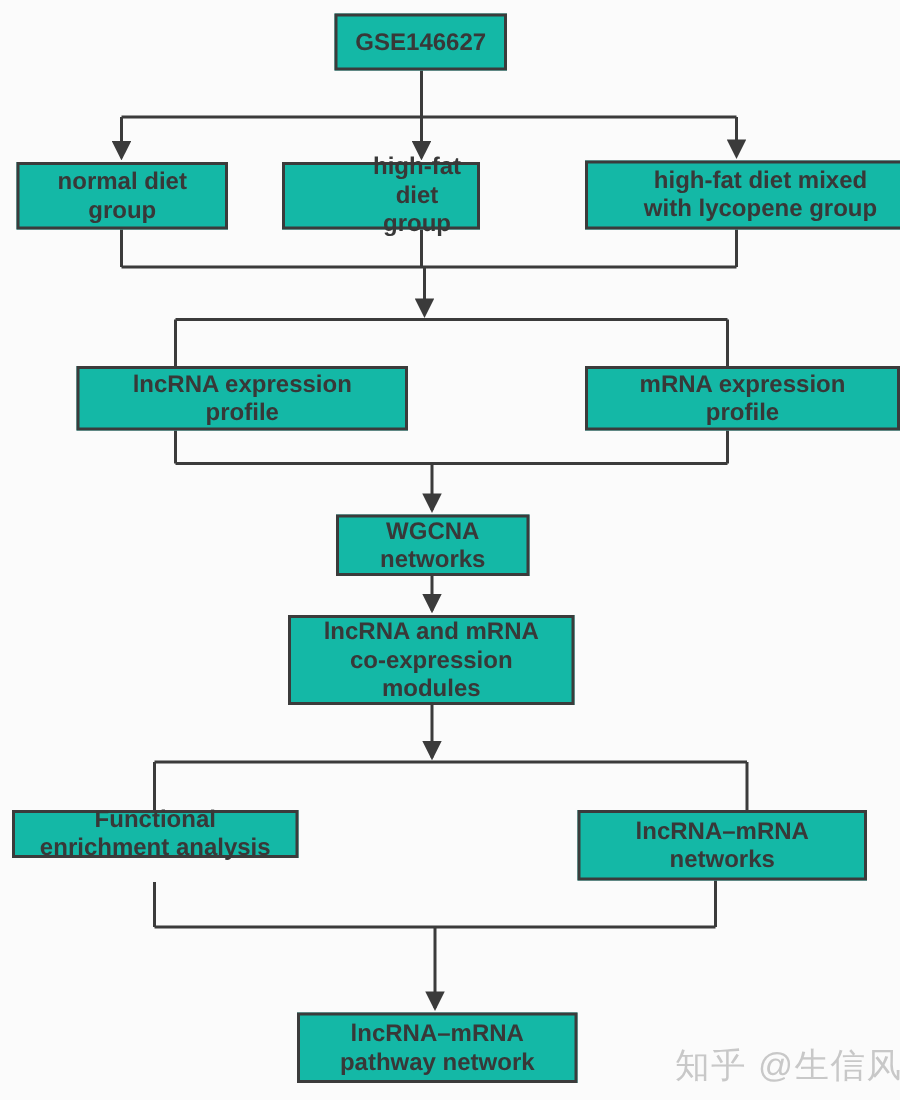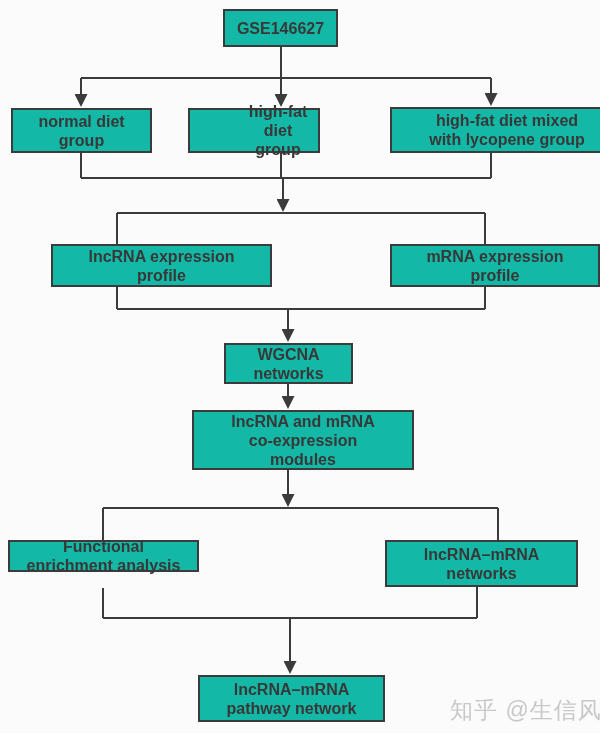--- a/index.html
+++ b/index.html
@@ -115,21 +115,21 @@
 
   <div class="node" style="left:25px;  top:244px; width:221px; height:43px;margin-left:26px;">lncRNA expression
 profile</div>
 
   <div class="node" style="left:390px; top:244px; width:210px; height:43px;">mRNA expression
 profile</div>
 
   <div class="node" style="left:224px; top:343px; width:129px; height:41px;">WGCNA
 networks</div>
 
-  <div class="node" style="left:192px; top:410px; width:222px; height:60px;">lncRNA and mRNA
+  <div class="node" style="left:192px; top:410px; width:191px; height:60px;">lncRNA and mRNA
 co-expression
 modules</div>
 
   <div class="node" style="left:8px;   top:540px; width:191px; height:32px;">Functional
 enrichment analysis</div>
 
   <div class="node" style="left:385px; top:540px; width:193px; height:47px;">lncRNA–mRNA
 networks</div>
 
   <div class="node" style="left:198px; top:675px; width:187px; height:47px;">lncRNA–mRNA

